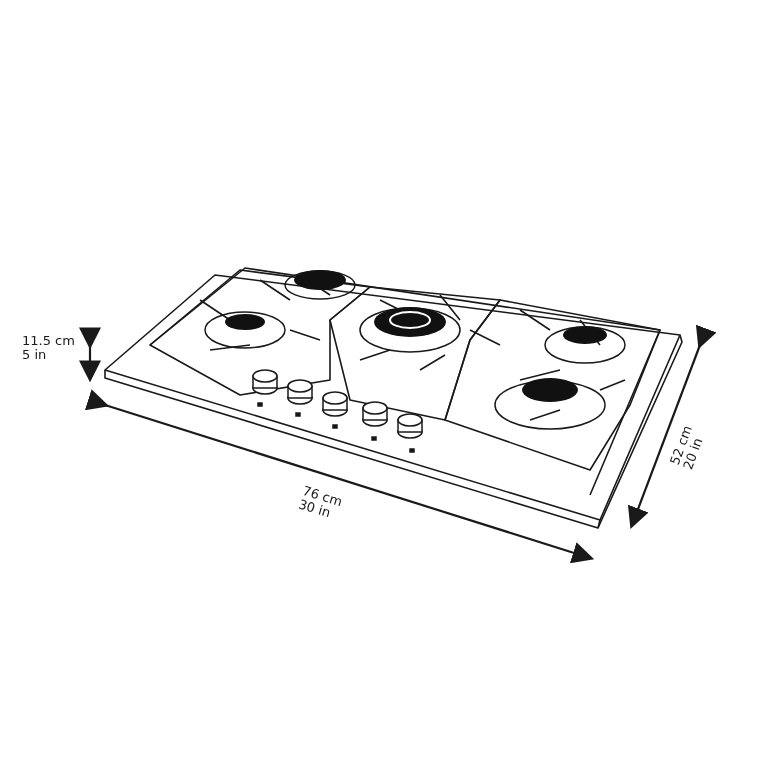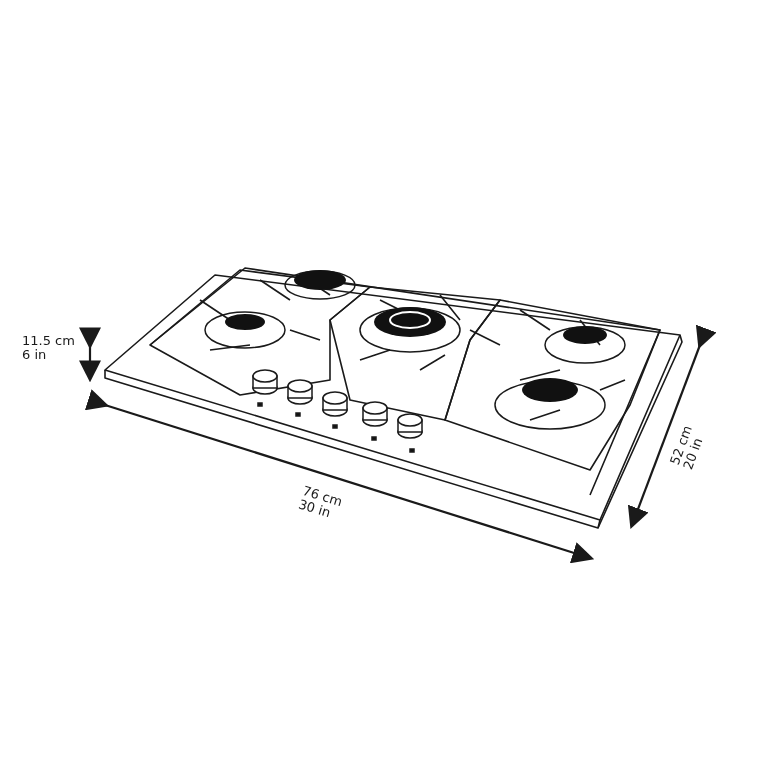--- a/index.html
+++ b/index.html
@@ -93,21 +93,21 @@
 
     <g stroke="#1a1a1a" stroke-width="2.2" fill="none">
       <line x1="90" y1="345" x2="90" y2="378" marker-end="url(#ah)" marker-start="url(#ah)"></line>
       <line x1="105" y1="405" x2="590" y2="558" marker-end="url(#ah)" marker-start="url(#ah)"></line>
       <line x1="700" y1="345" x2="632" y2="525" marker-end="url(#ah)" marker-start="url(#ah)"></line>
     </g>
   </svg>
 
   <div class="lbl" style="left:22px;top:334px;text-align:left;width:58px;">
     <span>11.5 cm</span>
-    <span>6 in</span>
+    <span>5 in</span>
   </div>
   <div class="lbl" style="left:305px;top:484px;transform:rotate(17deg);transform-origin:left top;">
     <span>76 cm</span>
     <span>30 in</span>
   </div>
   <div class="lbl" style="left:668px;top:462px;transform:rotate(-70deg);transform-origin:left top;">
     <span>52 cm</span>
     <span>20 in</span>
   </div>
 </div>

